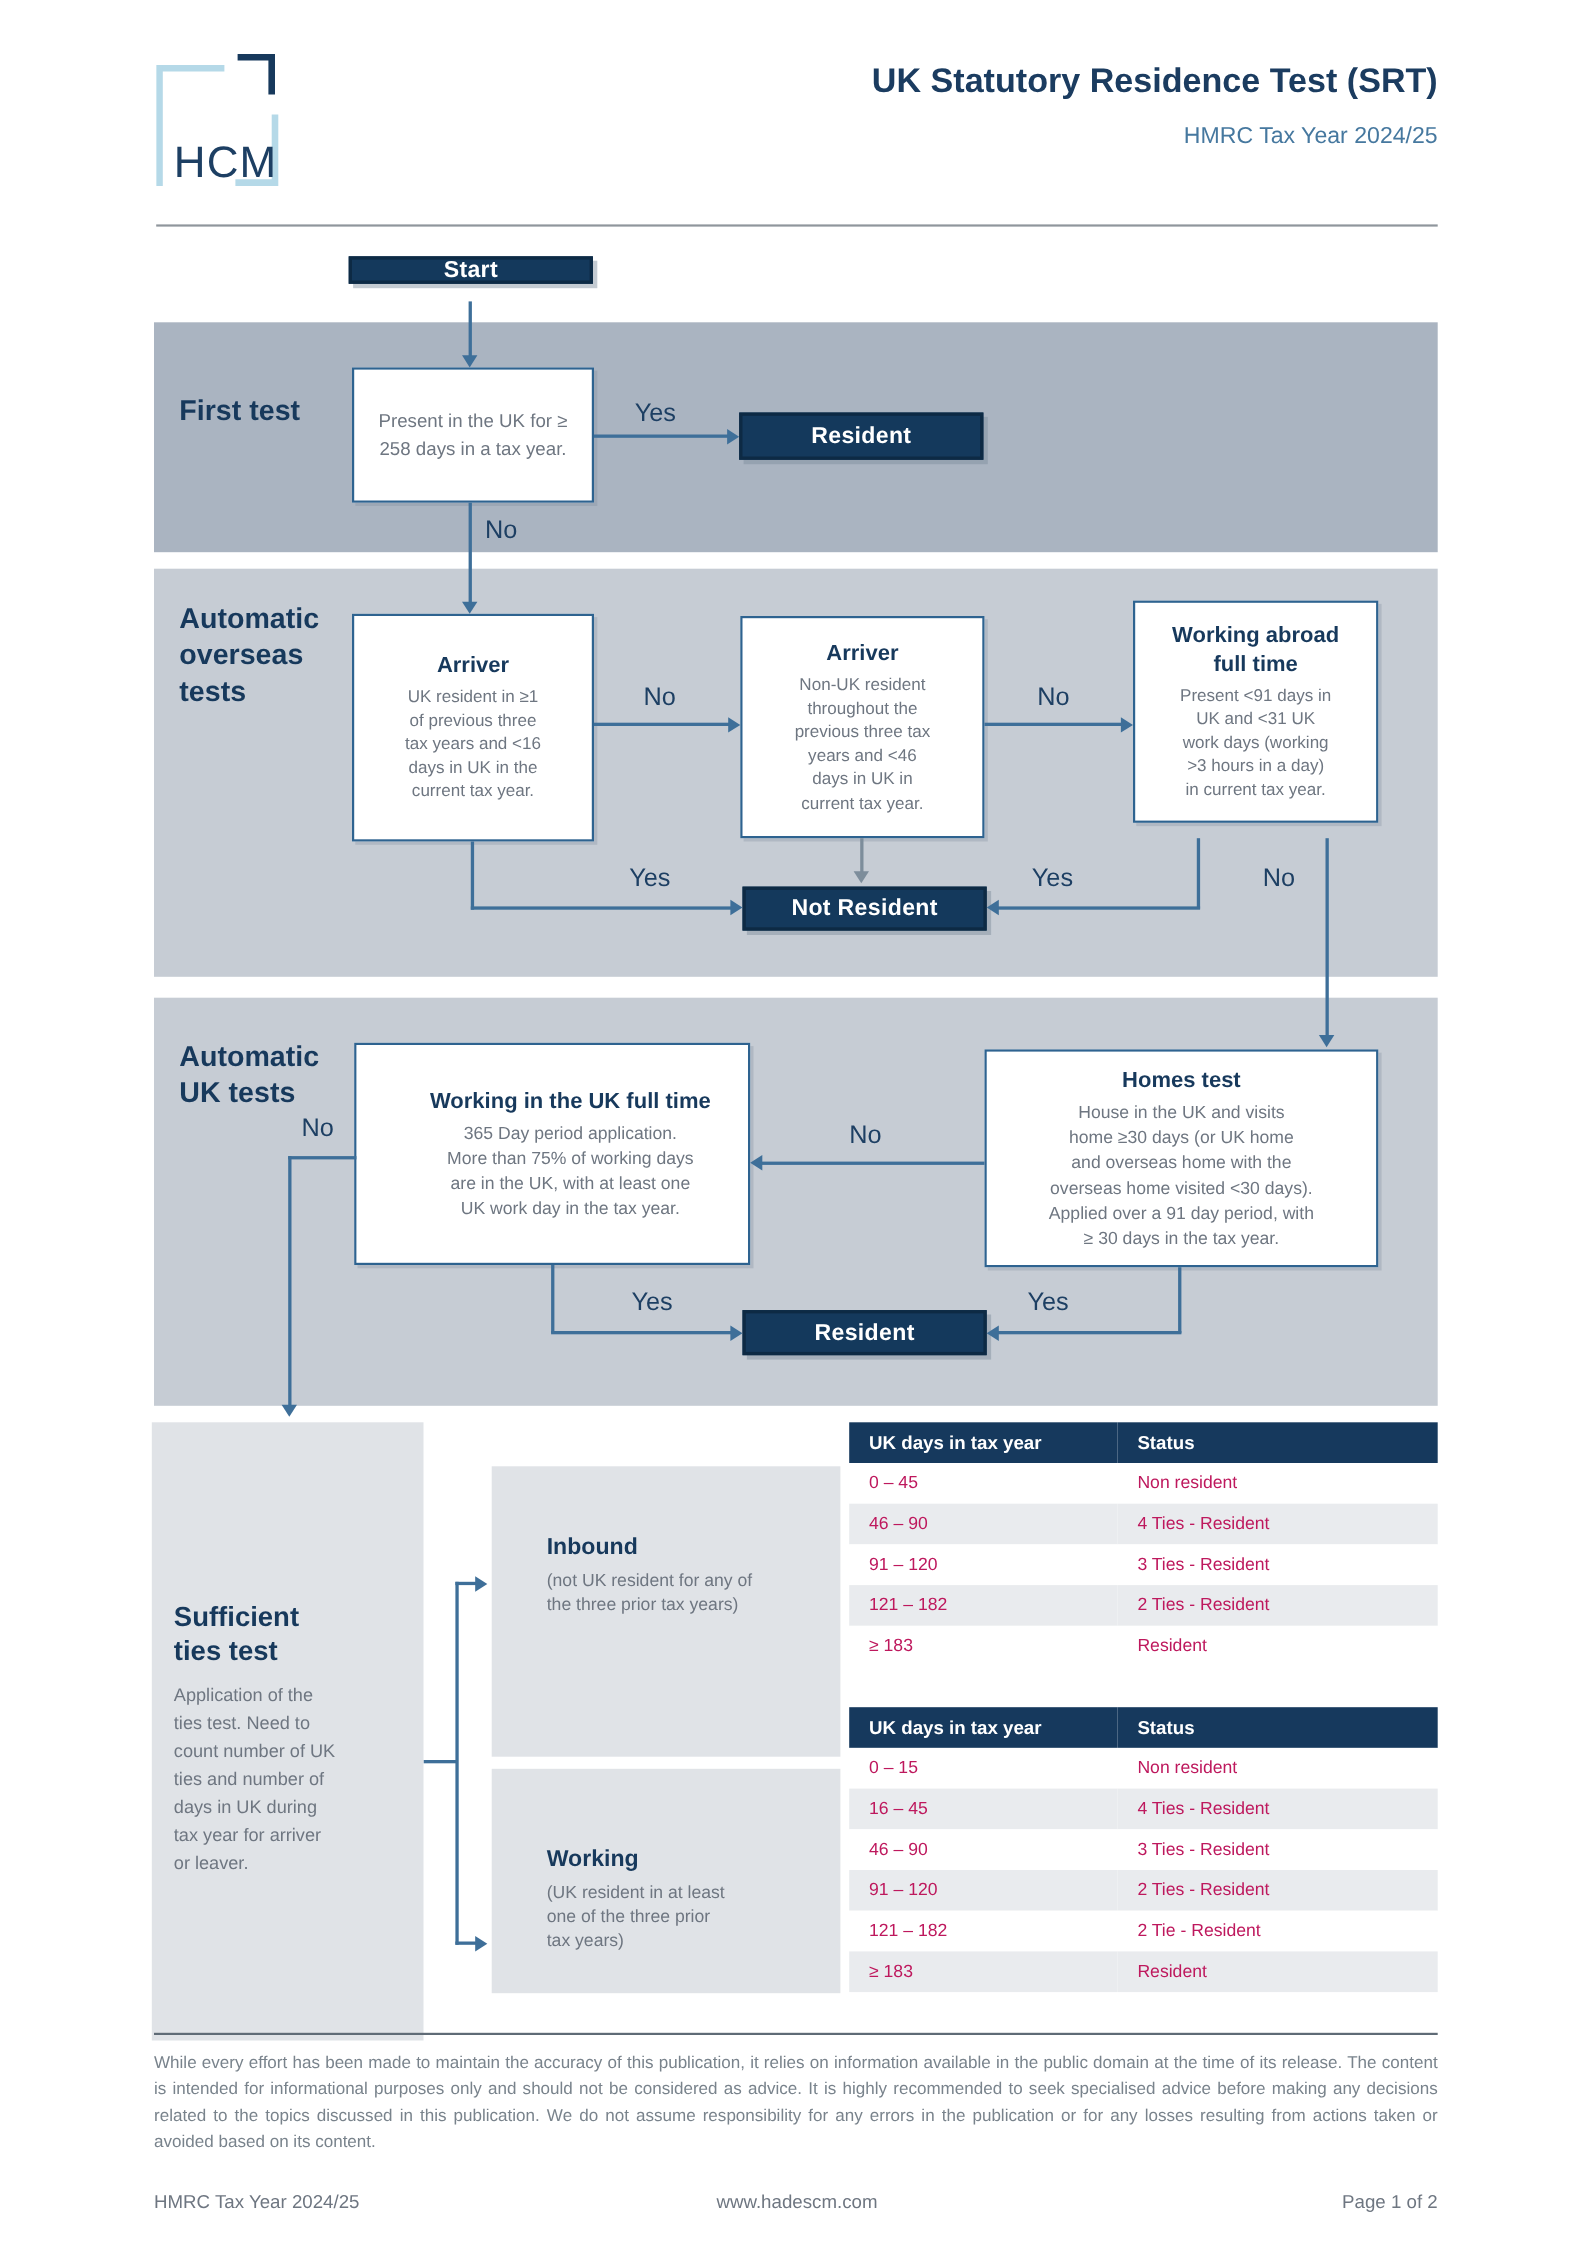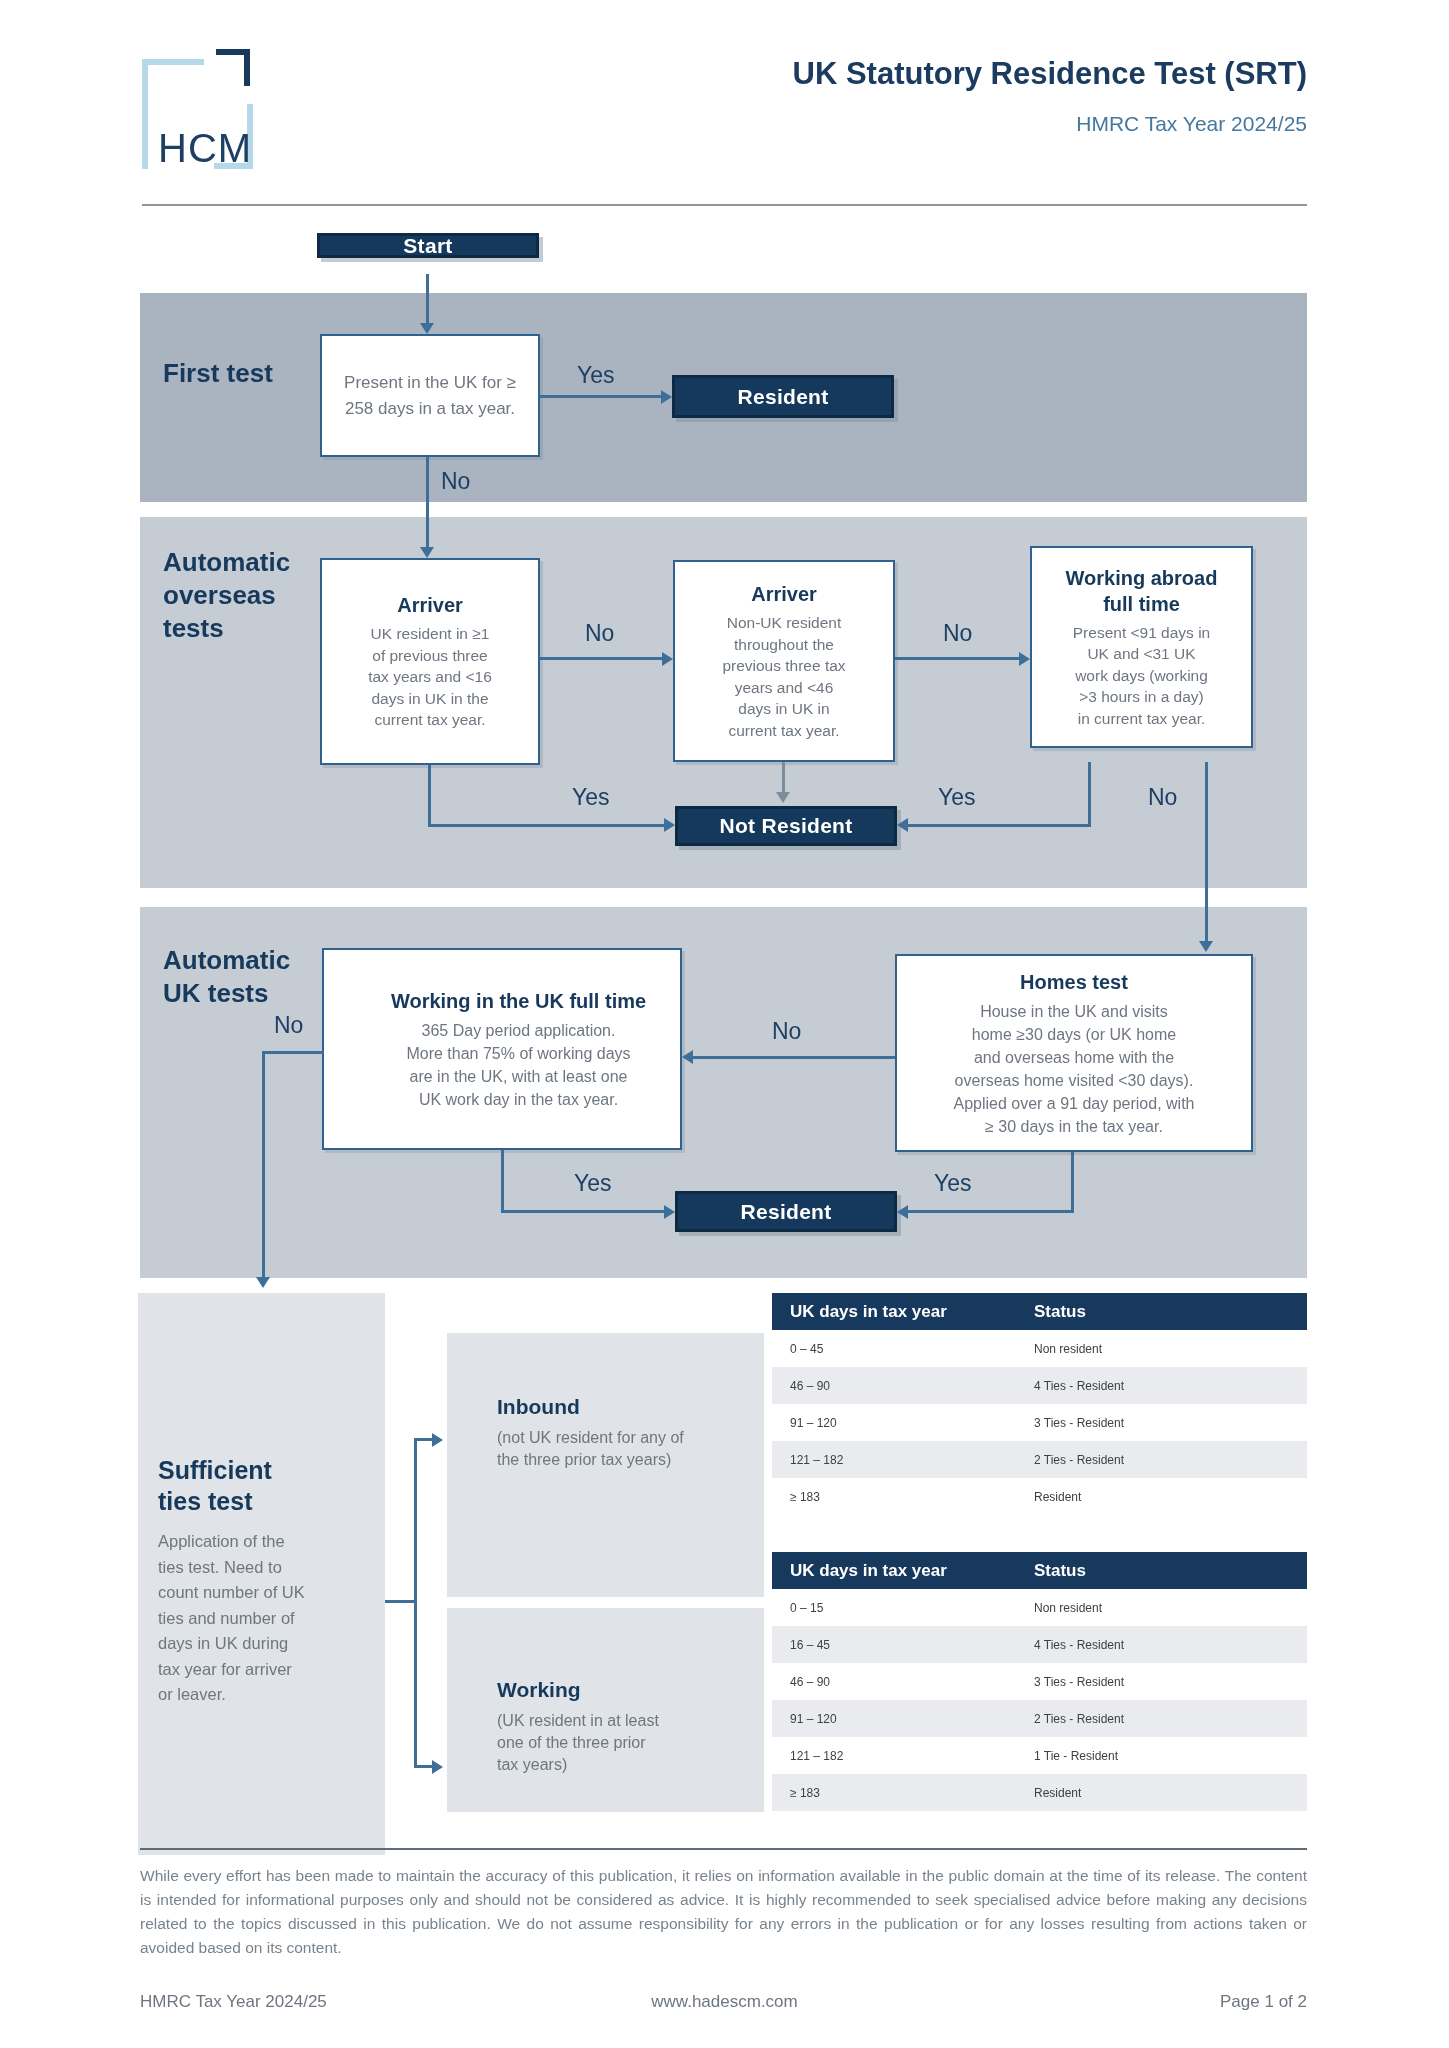--- a/index.html
+++ b/index.html
@@ -37,21 +37,21 @@
   .panel{position:absolute;background:#e0e3e7;box-sizing:border-box;}
   .panel .t{font-weight:bold;font-size:25px;line-height:31px;color:#17395c;white-space:pre-line;}
   .panel .b{font-size:16.5px;line-height:25.5px;color:#6e7681;white-space:pre-line;margin-top:12px;}
   .gbox{position:absolute;background:#e0e3e7;box-sizing:border-box;}
   .gbox .t{font-weight:bold;font-size:21px;color:#17395c;}
   .gbox .b{font-size:16px;line-height:22px;color:#6e7681;white-space:pre-line;margin-top:8px;}
   
   table.srt{position:absolute;border-collapse:collapse;width:535px;table-layout:fixed;}
   .srt th{background:#16395d;color:#fff;font-weight:bold;font-size:17px;text-align:left;
           height:37px;padding:0 0 0 18px;}
-  .srt td{font-size:12px;color:#404040;height:37px;padding:0 0 0 18px;background:#fff;}
+  .srt td{font-size:16px;color:#be185d;height:37px;padding:0 0 0 18px;background:#fff;}
   .srt tbody tr:nth-child(even) td{background:#e9ebee;}
   .srt th:first-child,.srt td:first-child{width:226px;}
   
   .h-title{position:absolute;right:142px;top:56px;font-weight:bold;font-size:31px;color:#1b3c60;}
   .h-sub{position:absolute;right:142px;top:112px;font-size:21px;color:#46789f;}
   .hrule{position:absolute;background:#8f969c;}
   .hcm{position:absolute;left:158px;top:126px;font-size:40px;color:#1d3f63;letter-spacing:1px;}
   .disclaimer{position:absolute;left:140px;top:1864px;width:1167px;font-size:15.5px;
               line-height:24px;color:#79838c;text-align:justify;}
   .foot{position:absolute;top:1992px;font-size:17px;color:#6e7681;}
@@ -280,21 +280,21 @@
         <tr>
           <td>46 – 90</td>
           <td>3 Ties - Resident</td>
         </tr>
         <tr>
           <td>91 – 120</td>
           <td>2 Ties - Resident</td>
         </tr>
         <tr>
           <td>121 – 182</td>
-          <td>1 Tie - Resident</td>
+          <td>2 Tie - Resident</td>
         </tr>
         <tr>
           <td>≥ 183</td>
           <td>Resident</td>
         </tr>
       </tbody>
   </table>
 
   <div class="hrule" style="left:140px;top:1848px;width:1167px;height:2px;background:#5f6b76;"></div>
   <div class="disclaimer">While every effort has been made to maintain the accuracy of this publication, it relies on information available in the public domain at the time of its release. The content is intended for informational purposes only and should not be considered as advice. It is highly recommended to seek specialised advice before making any decisions related to the topics discussed in this publication. We do not assume responsibility for any errors in the publication or for any losses resulting from actions taken or avoided based on its content.</div>

